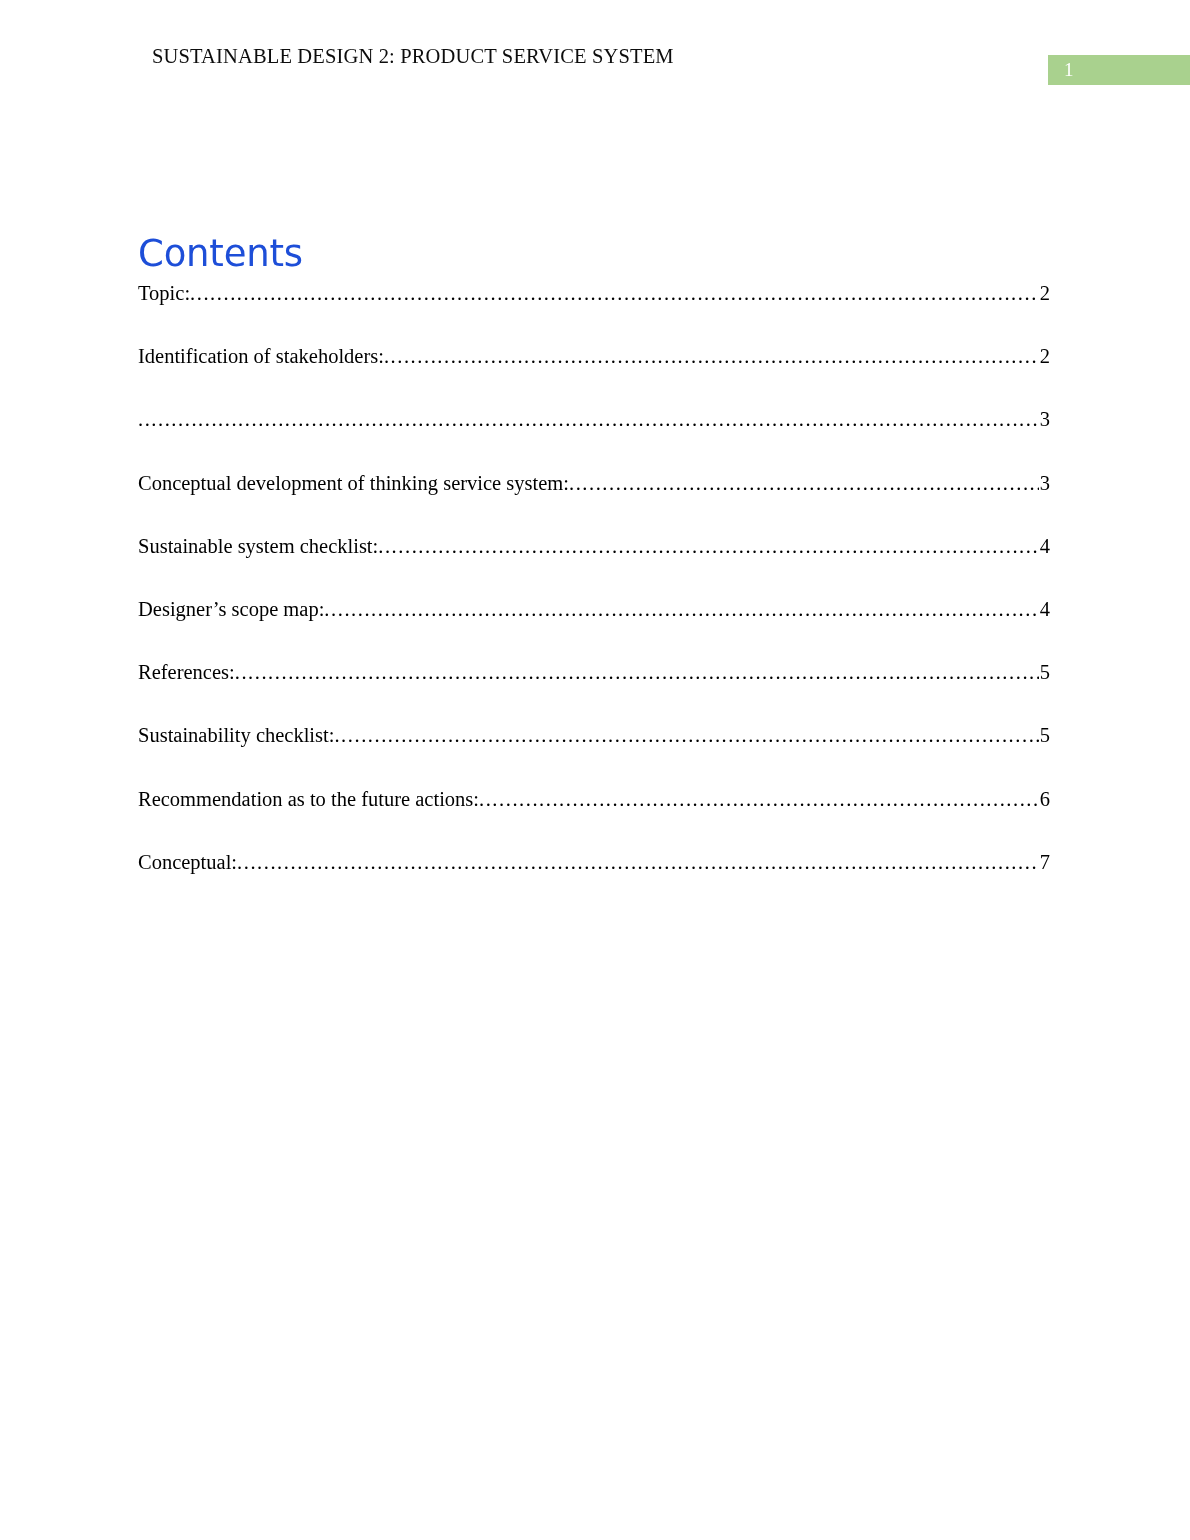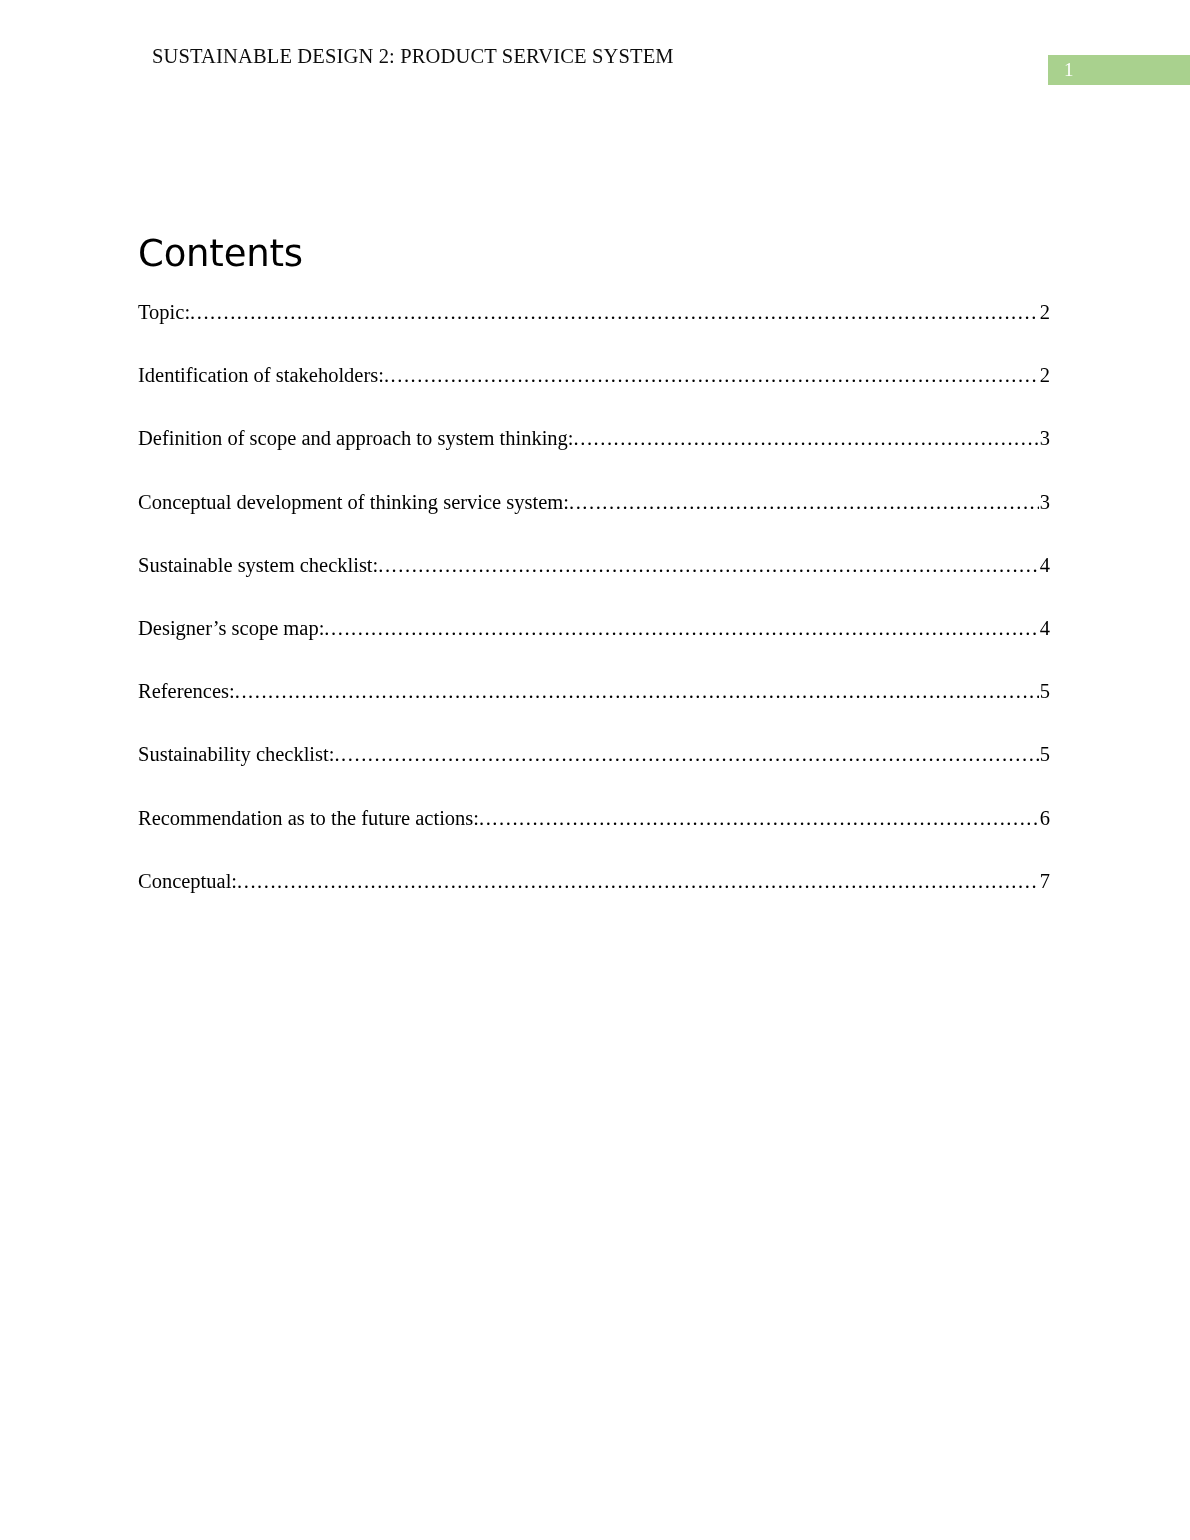--- a/index.html
+++ b/index.html
@@ -59,36 +59,36 @@
 
   
   .contents-heading {
     position: absolute;
     left: 138px;
     top: 232px;
     font-family: "DejaVu Sans", "Liberation Sans", sans-serif;
     font-size: 37px;
     line-height: 44px;
     font-weight: 400;
-    color: #000000;
+    color: #1d4ed8;
     letter-spacing: -0.2px;
   }
 
   
   .toc {
     position: absolute;
     left: 138px;
     top: 281px;
     width: 912px;
   }
 
   .toc-entry {
     position: relative;
     display: flex;
-    align-items: center;
+    align-items: flex-start;
     height: 63.2px;
     font-family: "Liberation Serif", "DejaVu Serif", serif;
     font-size: 20.5px;
     line-height: 25px;
     color: #000000;
     white-space: nowrap;
     overflow: hidden;
   }
 
   .toc-label {
@@ -130,21 +130,20 @@
         <span class="toc-label">Topic:</span>
         <span class="toc-leader">....................................................................................................................................................................................................................................................................</span>
         <span class="toc-page">2</span>
       </div>
       <div class="toc-entry">
         <span class="toc-label">Identification of stakeholders:</span>
         <span class="toc-leader">....................................................................................................................................................................................................................................................................</span>
         <span class="toc-page">2</span>
       </div>
       <div class="toc-entry">
-        <span class="toc-label">Definition of scope and approach to system thinking:</span>
         <span class="toc-leader">....................................................................................................................................................................................................................................................................</span>
         <span class="toc-page">3</span>
       </div>
       <div class="toc-entry">
         <span class="toc-label">Conceptual development of thinking service system:</span>
         <span class="toc-leader">....................................................................................................................................................................................................................................................................</span>
         <span class="toc-page">3</span>
       </div>
       <div class="toc-entry">
         <span class="toc-label">Sustainable system checklist:</span>

